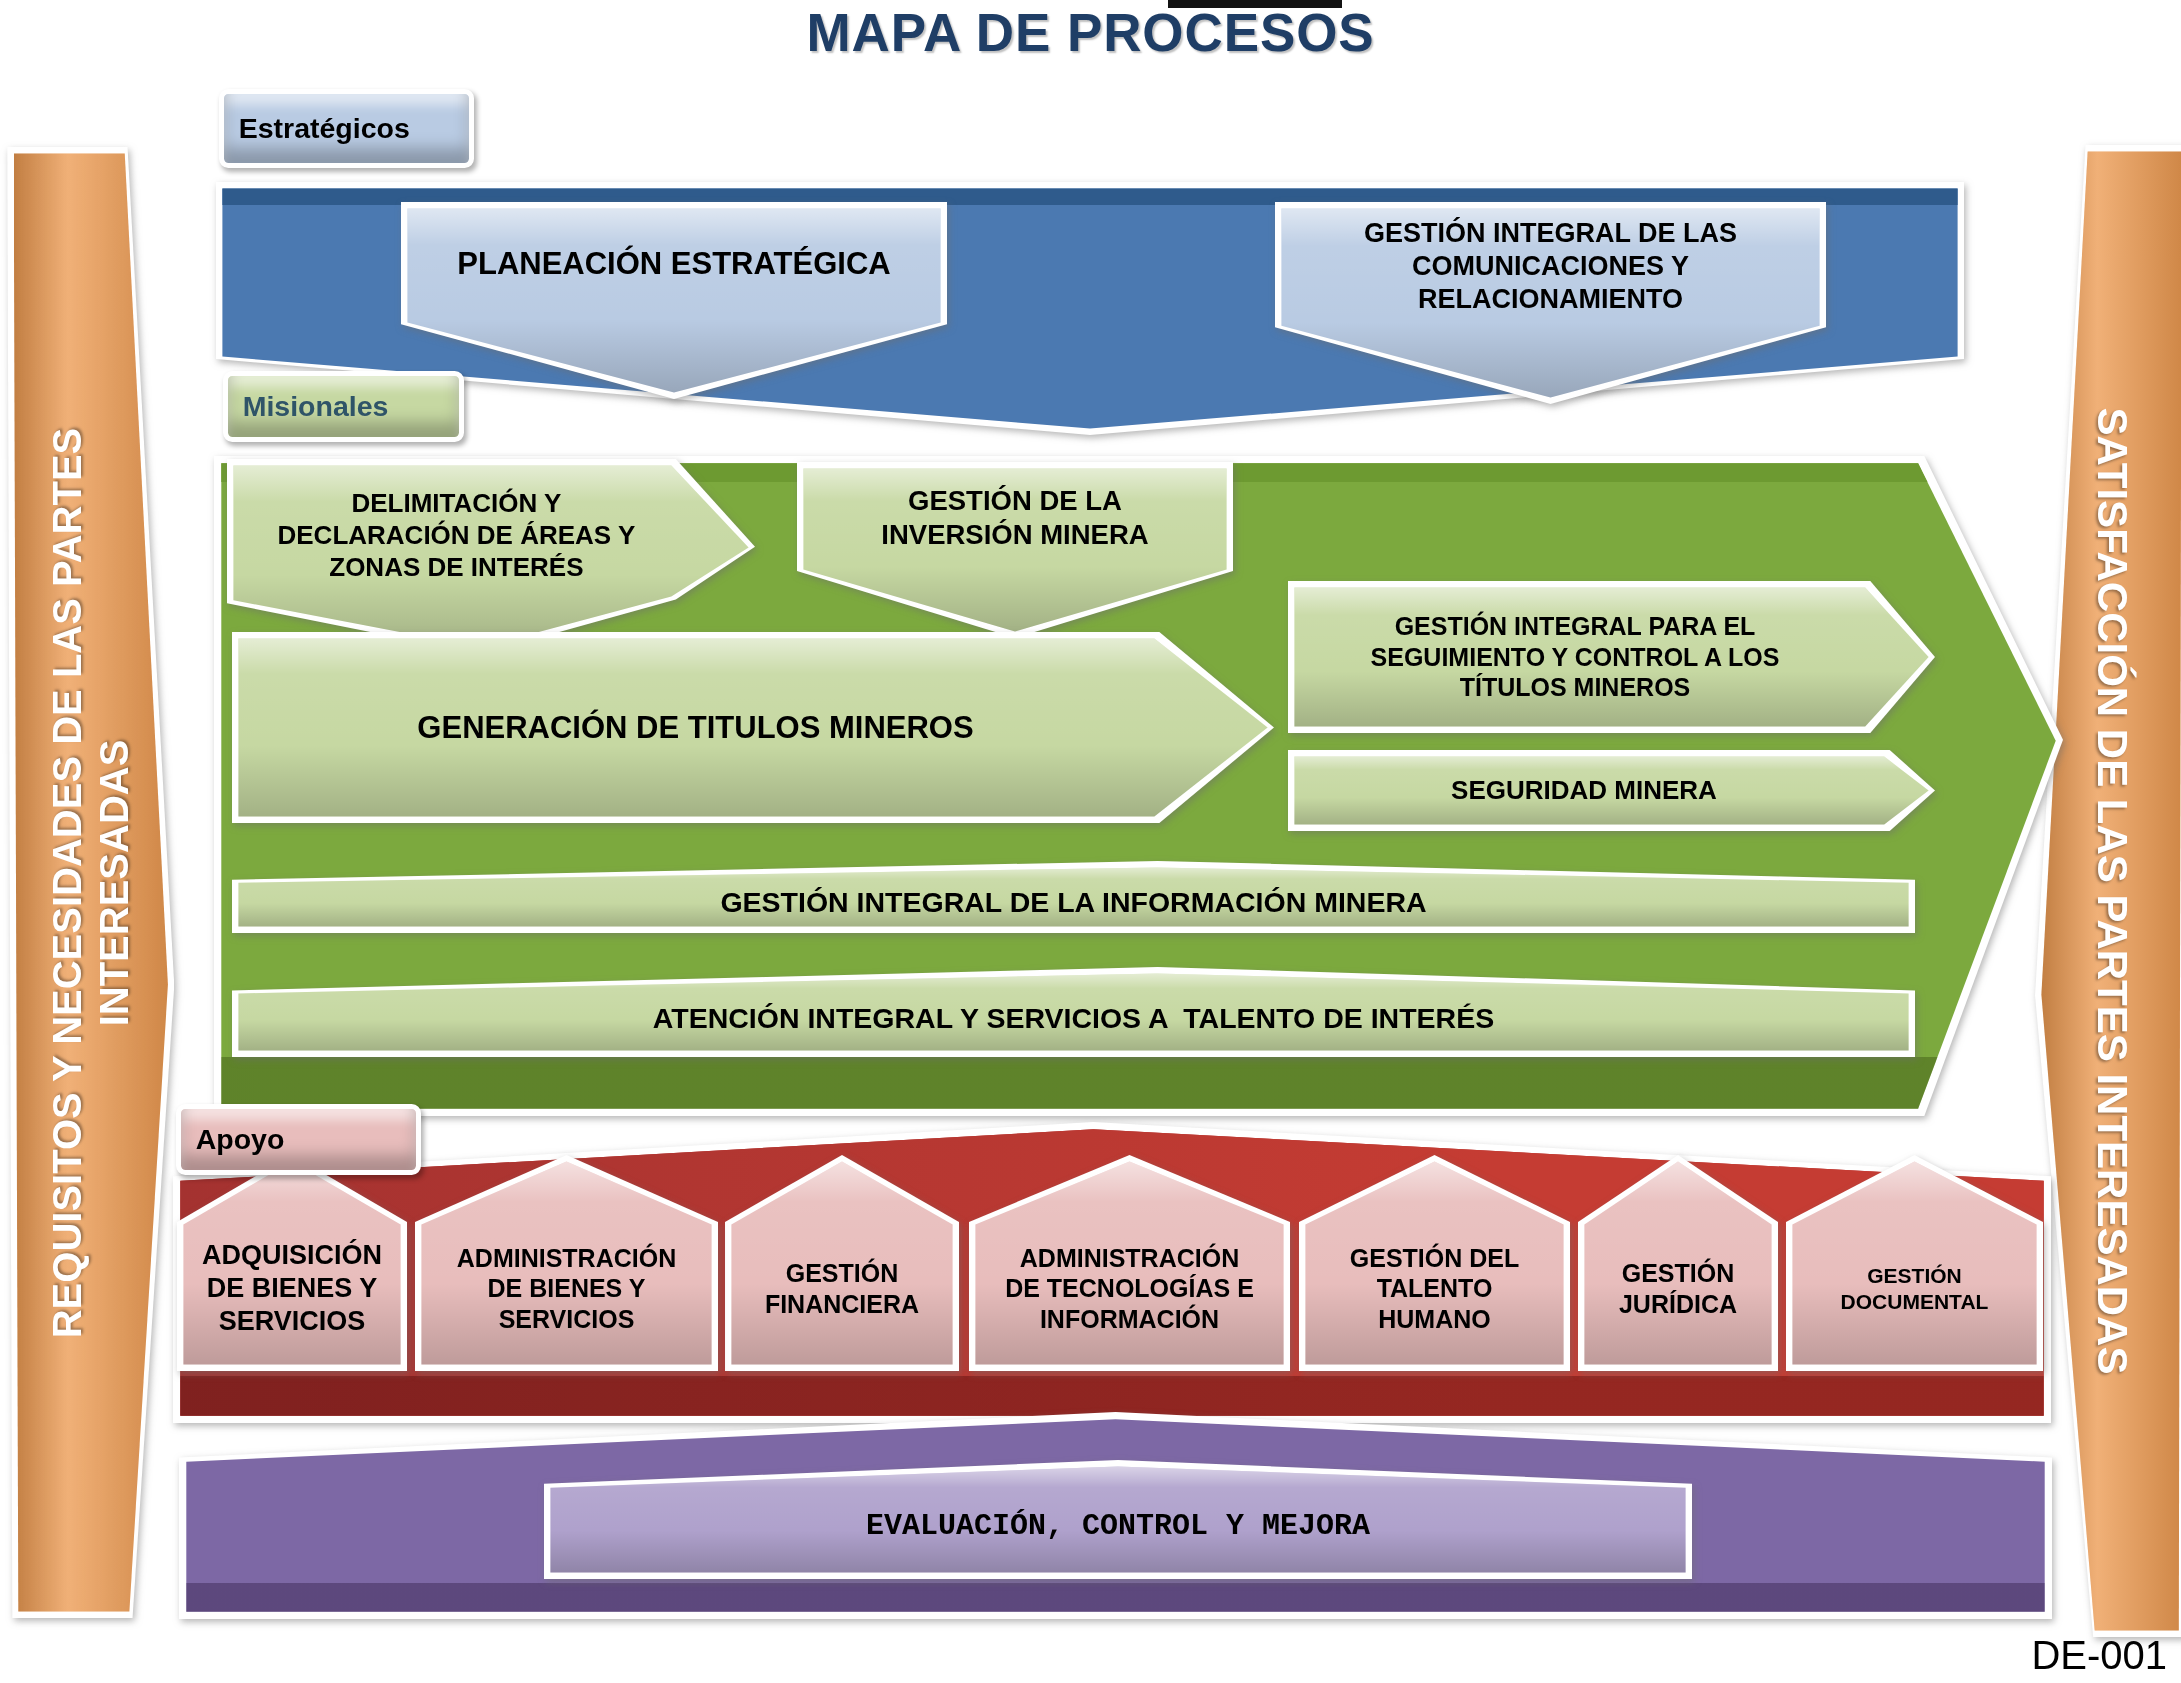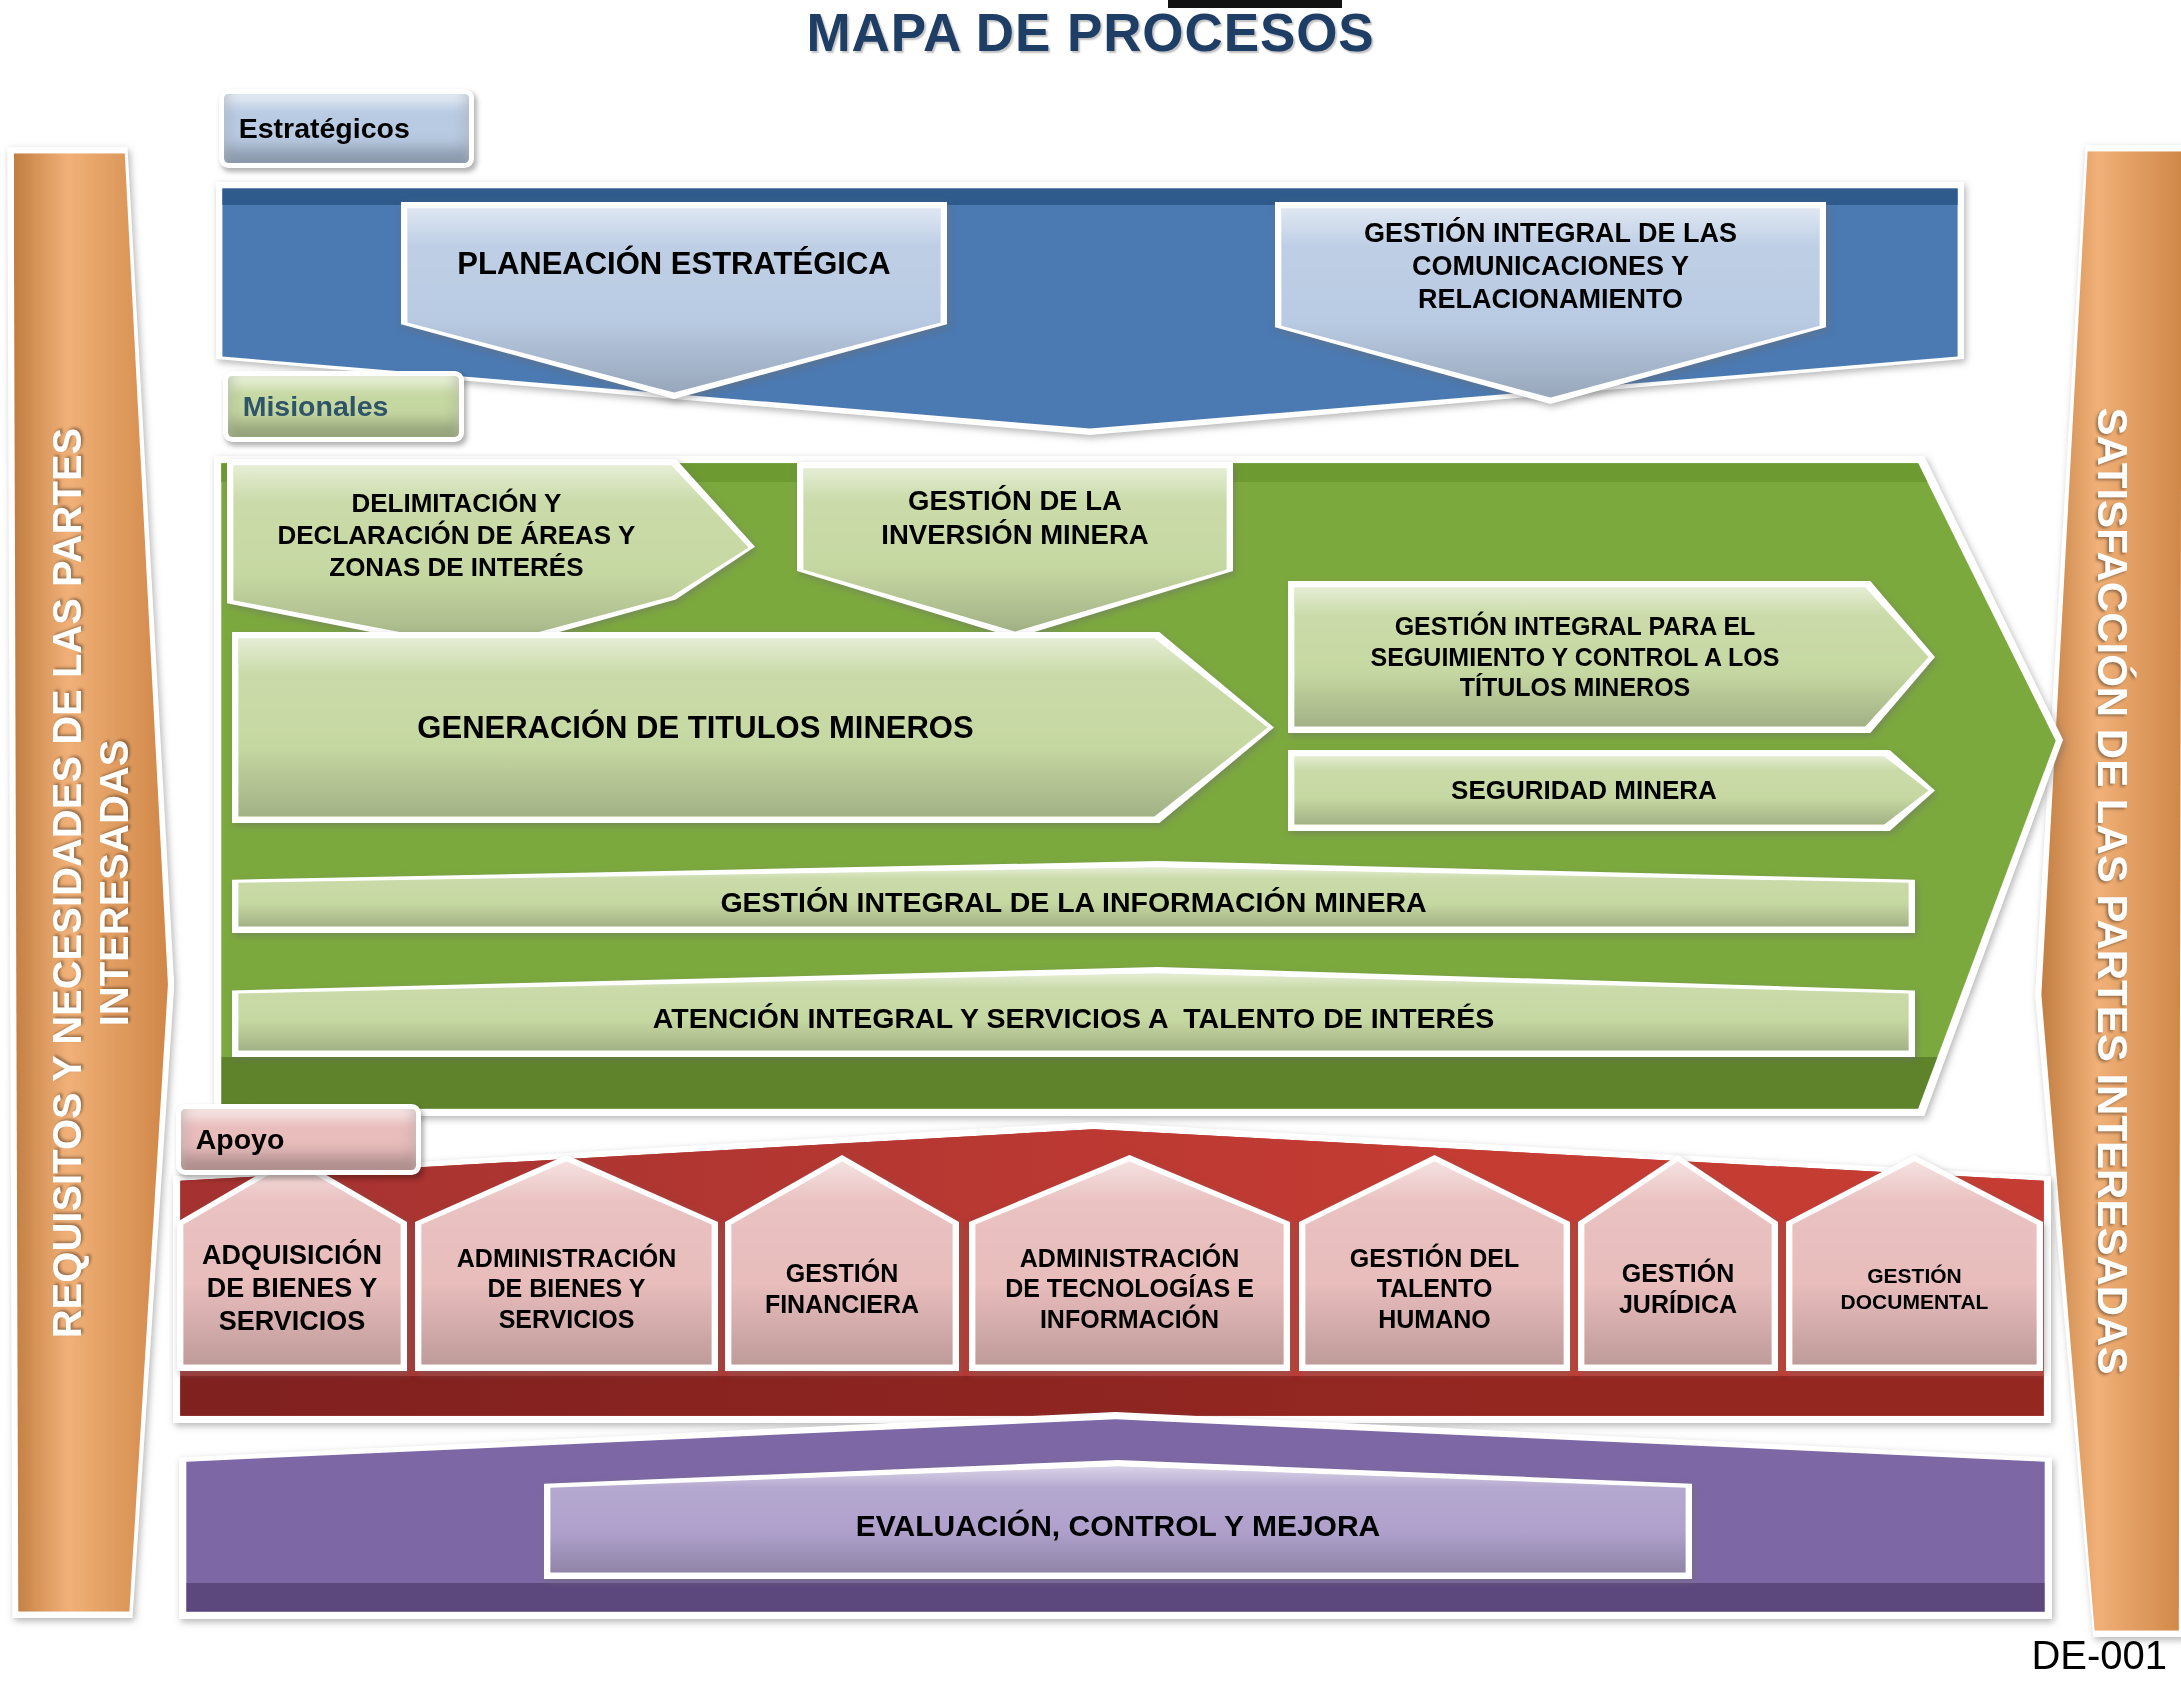--- a/index.html
+++ b/index.html
@@ -217,21 +217,21 @@
 
   <div class="tag" style="left:176px;top:1104px;width:220px;height:61px;background:var(--c-support-item,#E8BDBC);">
     <span>Apoyo</span>
   </div>
 
   <div class="shape band band-purple" style="left:179px;top:1412px;width:1873px;height:207px;--bw:7.3px;">
     <div class="sf"></div>
     <div class="si" style="--bandbg:linear-gradient(to bottom, rgba(0,0,0,0) 0 85%, rgba(40,20,60,.38) 85%), var(--c-evaluation-band,#7D68A5);"></div>
   </div>
 
-  <div class="shape" style="left:544px;top:1460px;width:1148px;height:119px;--bg:var(--c-evaluation-item,#AFA1CC);--poly:polygon(0 20%, 50% 0, 100% 20%, 100% 100%, 0 100%);">
+  <div class="shape" style="left:544px;top:1460px;width:1148px;height:119px;font-family:Liberation Mono, monospace;--bg:var(--c-evaluation-item,#AFA1CC);--poly:polygon(0 20%, 50% 0, 100% 20%, 100% 100%, 0 100%);">
     <div class="sf"></div>
     <div class="si" style="padding-top:13px;font-size:30px;">
       <span>EVALUACIÓN, CONTROL Y MEJORA</span>
     </div>
   </div>
 
 
   <div class="doc-code" style="left:1965px;top:1633px;width:202px;text-align:right;">DE-001</div>
 
 </div>

